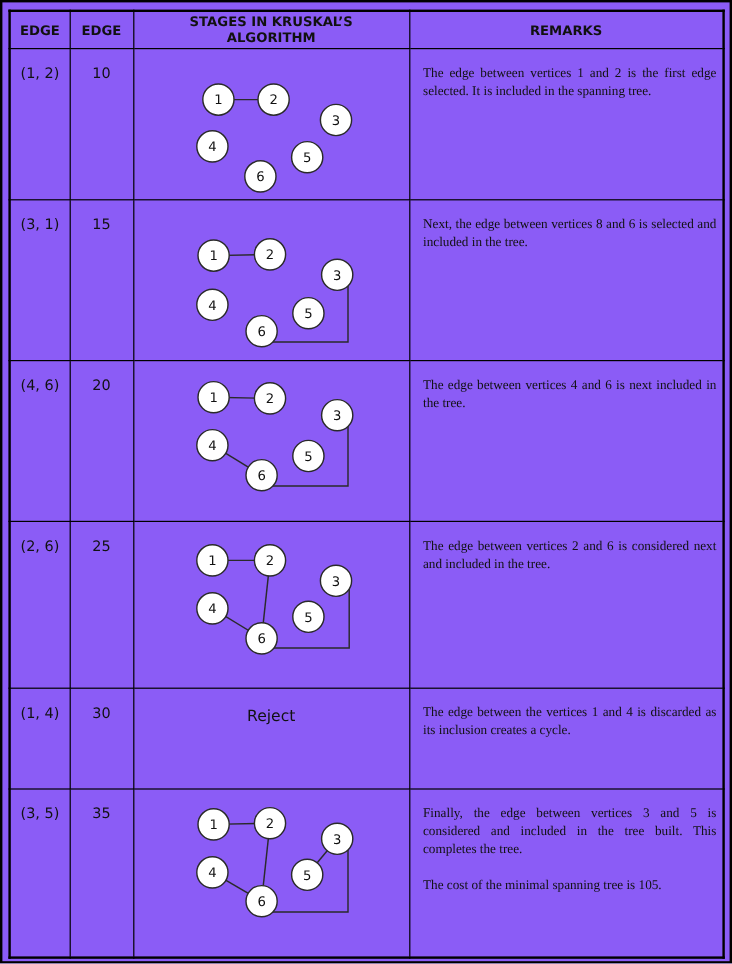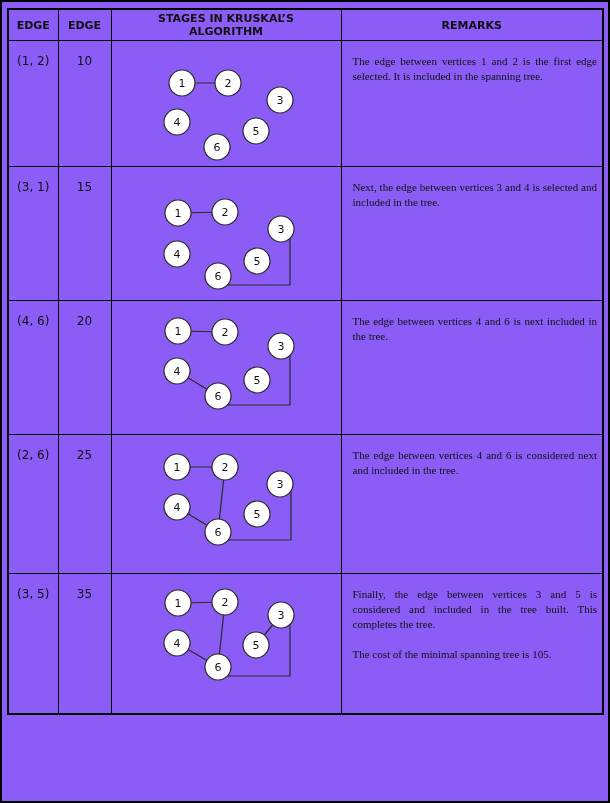--- a/index.html
+++ b/index.html
@@ -88,21 +88,21 @@
                 <circle cx="65" cy="87" r="13" fill="#ffffff" stroke="#2a2a2a" stroke-width="1.2"></circle>
                 <text x="65" y="91" text-anchor="middle" font-size="11" font-family="&quot;DejaVu Sans&quot;, sans-serif" fill="#111111">4</text>
                 <circle cx="145" cy="94" r="13" fill="#ffffff" stroke="#2a2a2a" stroke-width="1.2"></circle>
                 <text x="145" y="98" text-anchor="middle" font-size="11" font-family="&quot;DejaVu Sans&quot;, sans-serif" fill="#111111">5</text>
                 <circle cx="106" cy="109" r="13" fill="#ffffff" stroke="#2a2a2a" stroke-width="1.2"></circle>
                 <text x="106" y="113" text-anchor="middle" font-size="11" font-family="&quot;DejaVu Sans&quot;, sans-serif" fill="#111111">6</text>
               </svg>
             </div>
           </td>
         <td class="remarks">
-          <p>Next, the edge between vertices 3 and 4 is selected and included in the tree.</p>
+          <p>Next, the edge between vertices 8 and 6 is selected and included in the tree.</p>
         </td>
       </tr>
       <tr class="r3">
         <td class="edge">(4, 6)</td>
         <td class="cost">20</td>
         <td class="stage">
             <div>
               <svg width="230" height="132">
                 <line x1="66" y1="30" x2="113" y2="31" stroke="#2a2a2a" stroke-width="1.2"></line>
                 <line x1="65" y1="70" x2="106" y2="95" stroke="#2a2a2a" stroke-width="1.2"></line>
@@ -145,21 +145,31 @@
                 <circle cx="65" cy="72" r="13" fill="#ffffff" stroke="#2a2a2a" stroke-width="1.2"></circle>
                 <text x="65" y="76" text-anchor="middle" font-size="11" font-family="&quot;DejaVu Sans&quot;, sans-serif" fill="#111111">4</text>
                 <circle cx="145" cy="79" r="13" fill="#ffffff" stroke="#2a2a2a" stroke-width="1.2"></circle>
                 <text x="145" y="83" text-anchor="middle" font-size="11" font-family="&quot;DejaVu Sans&quot;, sans-serif" fill="#111111">5</text>
                 <circle cx="106" cy="97" r="13" fill="#ffffff" stroke="#2a2a2a" stroke-width="1.2"></circle>
                 <text x="106" y="101" text-anchor="middle" font-size="11" font-family="&quot;DejaVu Sans&quot;, sans-serif" fill="#111111">6</text>
               </svg>
             </div>
           </td>
         <td class="remarks">
-          <p>The edge between vertices 4 and 6 is considered next and included in the tree.</p>
+          <p>The edge between vertices 2 and 6 is considered next and included in the tree.</p>
+        </td>
+      </tr>
+      <tr class="r5">
+        <td class="edge">(1, 4)</td>
+        <td class="cost">30</td>
+        <td class="stage">
+          <div class="reject">Reject</div>
+        </td>
+        <td class="remarks">
+          <p>The edge between the vertices 1 and 4 is discarded as its inclusion creates a cycle.</p>
         </td>
       </tr>
       <tr class="r6">
         <td class="edge">(3, 5)</td>
         <td class="cost">35</td>
         <td class="stage">
             <div>
               <svg width="230" height="138">
                 <line x1="66" y1="29" x2="113" y2="28" stroke="#2a2a2a" stroke-width="1.2"></line>
                 <line x1="113" y1="28" x2="106" y2="93" stroke="#2a2a2a" stroke-width="1.2"></line>

